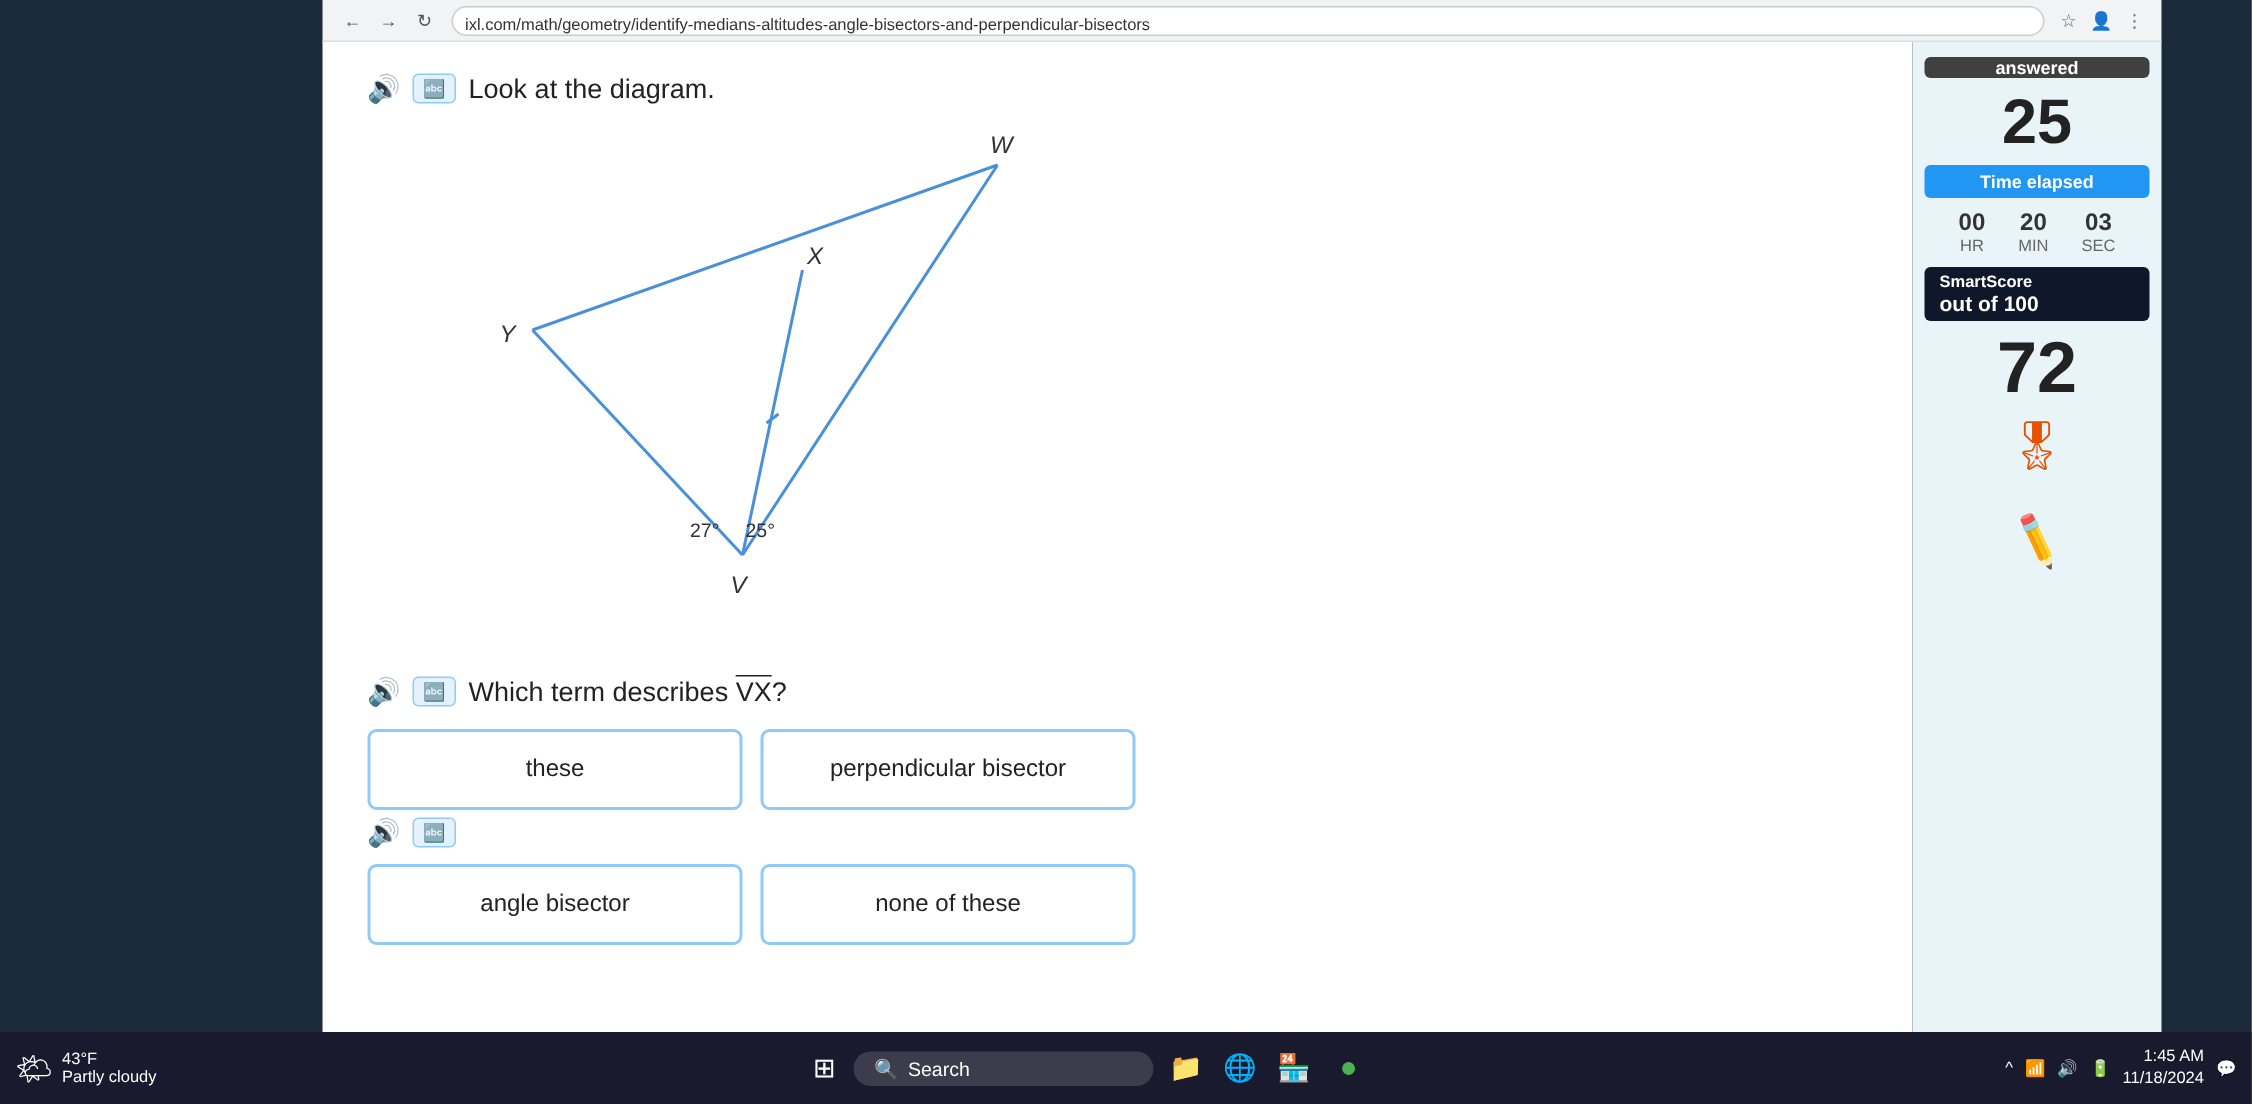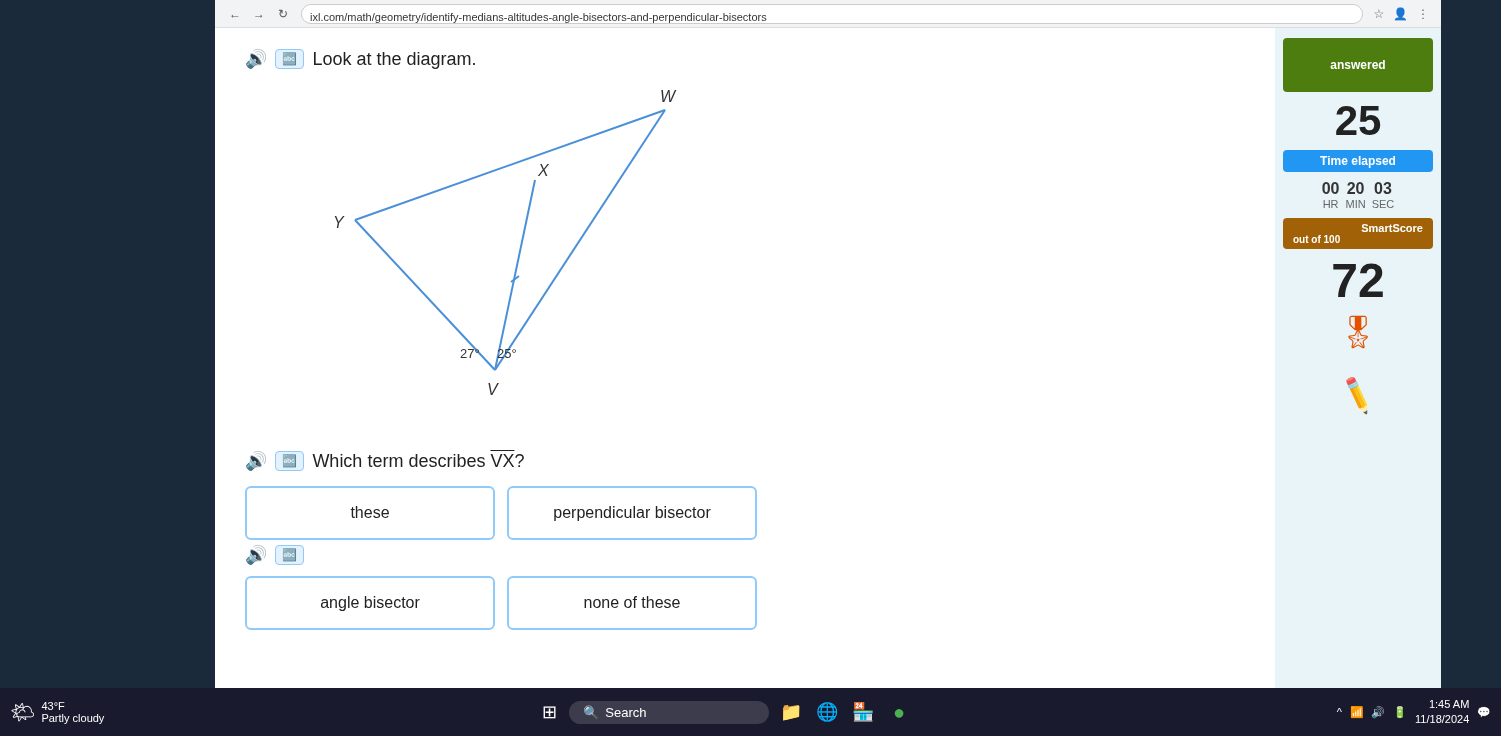--- a/index.html
+++ b/index.html
@@ -88,25 +88,25 @@
       background: #e8f4f8;
       display: flex;
       flex-direction: column;
       align-items: center;
       padding: 10px 8px;
       gap: 8px;
     }
 
     
     .questions-answered-btn {
-      background: #4d7c0f;
+      background: #404040;
       color: white;
       border: none;
       border-radius: 4px;
-      padding: 20px 10px;
+      padding: 0 10px;
       font-size: 12px;
       font-weight: bold;
       cursor: pointer;
       width: 100%;
       text-align: center;
     }
 
     .score-number {
       font-size: 42px;
       font-weight: bold;
@@ -121,45 +121,45 @@
       border-radius: 4px;
       padding: 4px 10px;
       font-size: 12px;
       font-weight: bold;
       text-align: center;
       width: 100%;
     }
 
     .timer-display {
       display: flex;
-      gap: 6px;
+      gap: 22px;
       justify-content: center;
     }
     .timer-unit {
       text-align: center;
     }
     .timer-num {
       font-size: 16px;
       font-weight: bold;
       color: #333;
     }
     .timer-label {
       font-size: 11px;
       color: #666;
       text-transform: uppercase;
     }
 
     .smart-score-box {
-      background: #a16207;
+      background: #0f172a;
       color: white;
       border-radius: 4px;
       padding: 4px 10px;
       font-size: 11px;
       font-weight: bold;
-      text-align: right;
+      text-align: left;
       width: 100%;
     }
 
     .smart-score-num {
       font-size: 48px;
       font-weight: bold;
       color: #222;
       text-align: center;
       line-height: 1;
     }
@@ -416,21 +416,21 @@
       <div class="timer-label">MIN</div>
     </div>
     <div class="timer-unit">
       <div class="timer-num">03</div>
       <div class="timer-label">SEC</div>
     </div>
   </div>
 
   <div class="smart-score-box">
     <div>SmartScore</div>
-    <div style="font-size:10px; display:flex; align-items:center; gap:2px;">out of 100</div>
+    <div style="font-size:14px; display:flex; align-items:center; gap:2px;">out of 100</div>
   </div>
 
   <div class="smart-score-num">72</div>
 
   <div class="ribbon-icon">🎖</div>
 
   <div class="pencil-icon">✏️</div>
 </div>
 
 <div class="taskbar">

